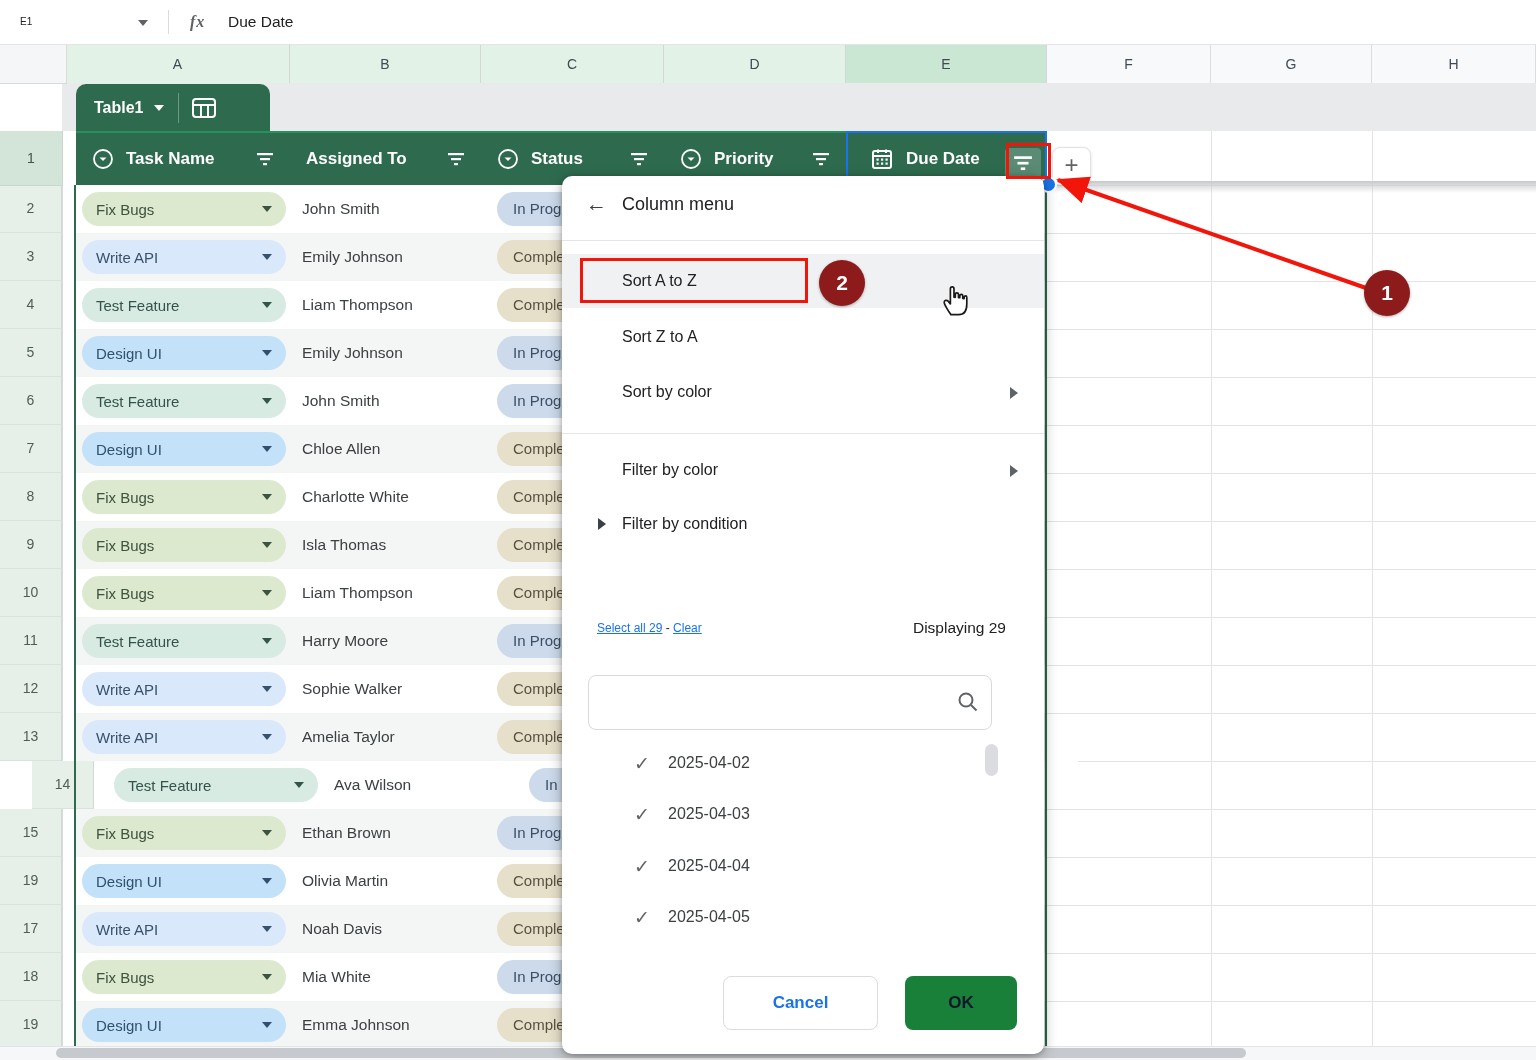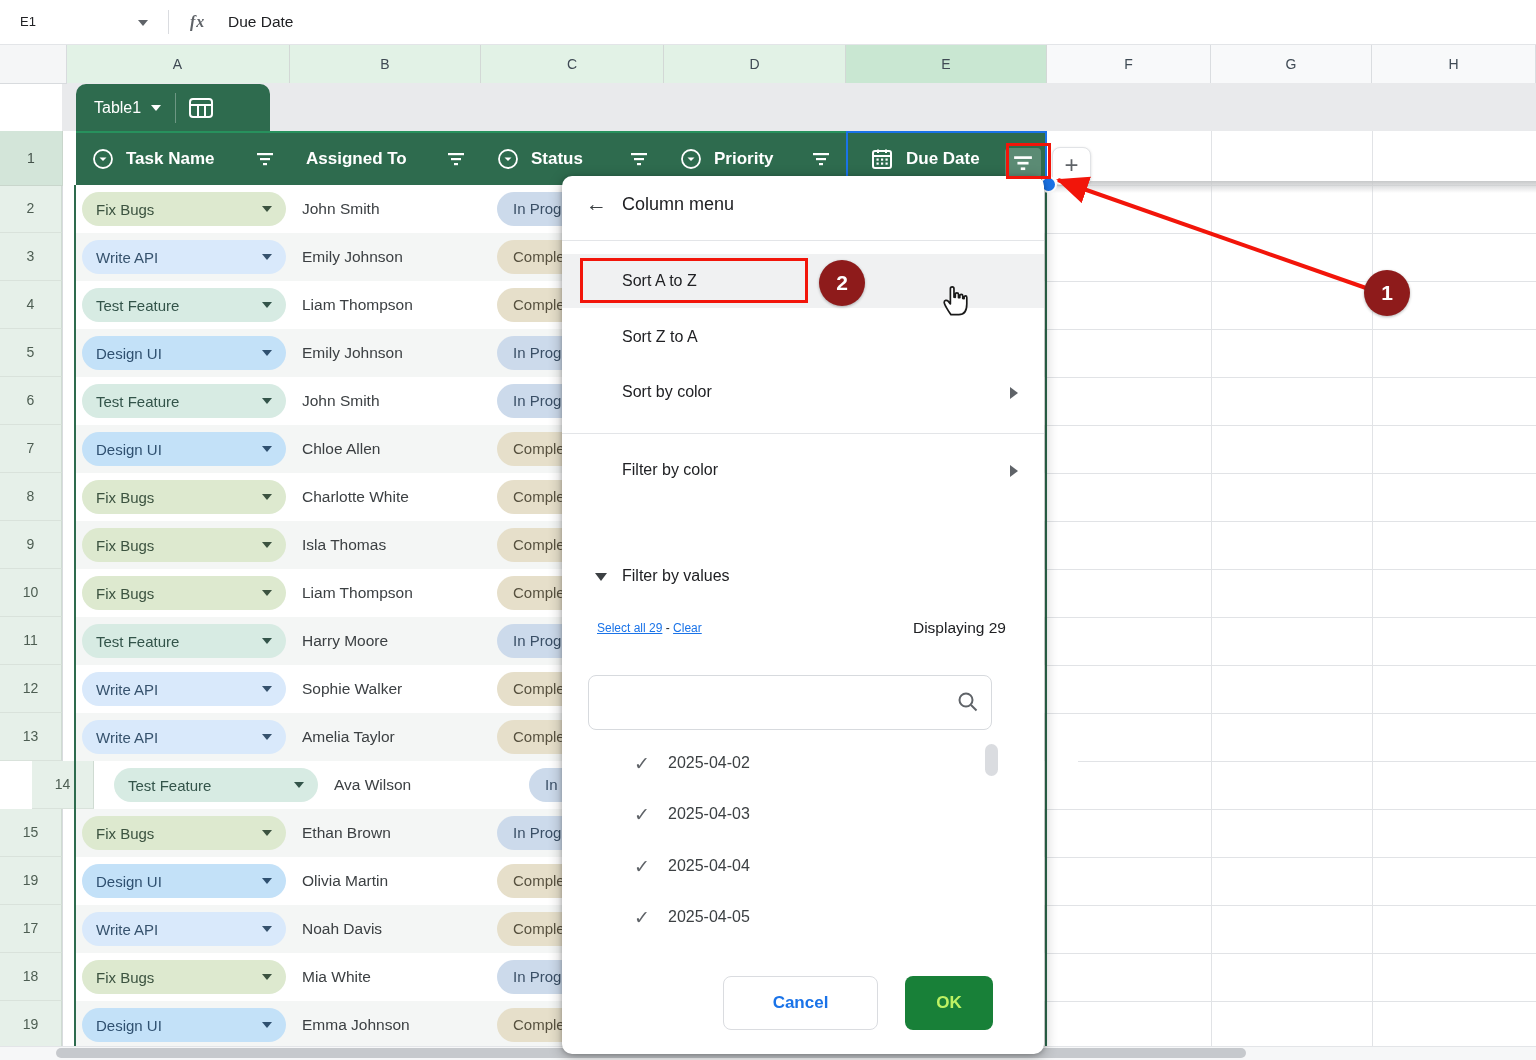--- a/index.html
+++ b/index.html
@@ -5,38 +5,38 @@
   html,body{margin:0;padding:0;}
   body{
     width:1536px;height:1060px;position:relative;overflow:hidden;
     background:#fff;font-family:"Liberation Sans",sans-serif;
     -webkit-font-smoothing:antialiased;color:#202124;
   }
   .abs{position:absolute;}
 
   
   .formula-bar{left:0;top:0;width:1536px;height:44px;background:#fff;border-bottom:1px solid #e3e5e8;z-index:20;}
-  .name-box{left:20px;top:0;height:44px;line-height:44px;font-size:13px;color:#202124;}
+  .name-box{left:20px;top:0;height:44px;line-height:44px;font-size:10px;color:#202124;}
   .name-caret{left:138px;top:20px;width:0;height:0;border-left:5px solid transparent;border-right:5px solid transparent;border-top:6px solid #5f6368;}
   .fb-divider{left:168px;top:10px;width:1px;height:24px;background:#dadce0;}
   .fx{left:190px;top:0;height:44px;line-height:44px;font-family:"Liberation Serif",serif;font-style:italic;font-size:16px;color:#5f6368;letter-spacing:1px;font-weight:bold;}
   .formula-text{left:228px;top:0;height:44px;line-height:44px;font-size:15.5px;color:#202124;}
 
   
   .corner-box{left:0;top:44px;width:66px;height:39px;background:#f5f6f7;border-right:1px solid #d8dbde;border-bottom:1px solid #d8dbde;z-index:4;}
   .col-letter{top:44px;height:39px;line-height:39px;text-align:center;font-size:14px;color:#3f4a54;border-right:1px solid #d3d8d6;border-top:1px solid #e3e5e8;box-sizing:border-box;z-index:3;}
   .cl-abcd{background:#e2f2e6;}
   .cl-e{background:#c9e7d2;}
   .cl-white{background:#f8f9fa;border-right:1px solid #dadde0;}
 
   
   .band{left:62px;top:83px;width:1474px;height:48px;background:#e9eaec;z-index:2;}
   .band-gutter{left:0;top:83px;width:62px;height:48px;background:#fff;border-right:1px solid #d8dbde;z-index:2;}
   .table-chip{left:76px;top:84px;width:194px;height:47px;background:#2e6b4e;border-radius:10px 10px 0 0;z-index:6;display:flex;align-items:center;}
-  .table-chip-label{color:#fff;font-size:16px;font-weight:normal;margin-left:18px;}
+  .table-chip-label{color:#fff;font-size:16px;font-weight:bold;margin-left:18px;}
   .chip-chevron{width:0;height:0;border-left:5px solid transparent;border-right:5px solid transparent;border-top:6px solid #fff;margin-left:10px;}
   .chip-sep{width:1px;height:30px;background:rgba(255,255,255,.3);margin-left:14px;}
   .table-chip-icon{margin-left:12px;display:flex;}
 
   
   .gutter-1{left:0;top:131px;width:62px;height:54px;background:#d3e5d9;border-right:1px solid #c9d6cc;border-bottom:1px solid #c9d6cc;text-align:center;line-height:54px;font-size:14px;color:#44524a;z-index:4;}
   .thead{left:76px;top:131px;width:970px;height:54px;background:#2e6b4e;border-top:2px solid #27915d;box-sizing:border-box;z-index:5;}
   .th-seg{position:absolute;top:0;height:52px;display:flex;align-items:center;box-sizing:border-box;padding:0 16px;}
   .th-label{color:#fff;font-size:17px;font-weight:bold;white-space:nowrap;}
   .th-spacer{flex:1;}
@@ -87,21 +87,21 @@
   .displaying{right:38px;top:437px;height:30px;line-height:30px;font-size:15.5px;color:#202124;text-align:right;}
   .search-wrap{left:26px;top:499px;width:404px;height:55px;}
   .search-input{width:100%;height:100%;box-sizing:border-box;border:1.5px solid #d7dade;border-radius:8px;padding:0 46px 0 14px;font-size:16px;font-family:"Liberation Sans",sans-serif;outline:none;color:#202124;}
   .search-icon{position:absolute;right:13px;top:16px;}
   .value-item{left:0;width:440px;height:50px;display:flex;align-items:center;}
   .check{margin-left:72px;font-size:19px;color:#5f6368;width:34px;}
   .value-label{font-size:16px;color:#3c4043;}
   .list-scrollbar{left:423px;top:568px;width:13px;height:32px;border-radius:7px;background:#dadce0;}
   .btn{top:800px;height:54px;border-radius:8px;font-size:17px;font-weight:bold;display:flex;align-items:center;justify-content:center;cursor:pointer;box-sizing:border-box;}
   .btn-cancel{left:161px;width:155px;background:#fff;border:1px solid #dadce0;color:#1a73e8;}
-  .btn-ok{left:343px;width:88px;background:#188038;color:#bef264;}
+  .btn-ok{left:343px;width:112px;background:#188038;color:#0f172a;}
 
   
   .anno{z-index:60;}
   .red-box{box-sizing:border-box;border:3px solid #f2150a;}
   .badge{width:46px;height:46px;border-radius:50%;background:#8e1b1b;color:#fff;font-size:21px;font-weight:bold;display:flex;align-items:center;justify-content:center;box-shadow:0 1px 3px rgba(0,0,0,.3);}
   svg.arrow-layer{left:0;top:0;width:1536px;height:1060px;pointer-events:none;}
 </style>
 </head>
 <body>
 
@@ -463,23 +463,23 @@
     <span>Sort by color</span>
     <span class="submenu-arrow"></span>
   </div>
 
   <div class="pp menu-divider" style="top:257px;"></div>
 
   <div class="pp menu-item" style="top:271px;">
     <span>Filter by color</span>
     <span class="submenu-arrow"></span>
   </div>
-  <div class="pp menu-item" style="top:377px;">
-    <span class="tri-down"></span>
-    <span>Filter by values</span>
+  <div class="pp menu-item" style="top:325px;">
+    <span class="tri-right"></span>
+    <span>Filter by condition</span>
   </div>
 
   <div class="pp links-row">
     <span class="link">Select all 29</span>
     <span> <span>-</span> </span>
     <span class="link">Clear</span>
   </div>
   <div class="pp displaying">Displaying 29</div>
 
   <div class="pp search-wrap">

